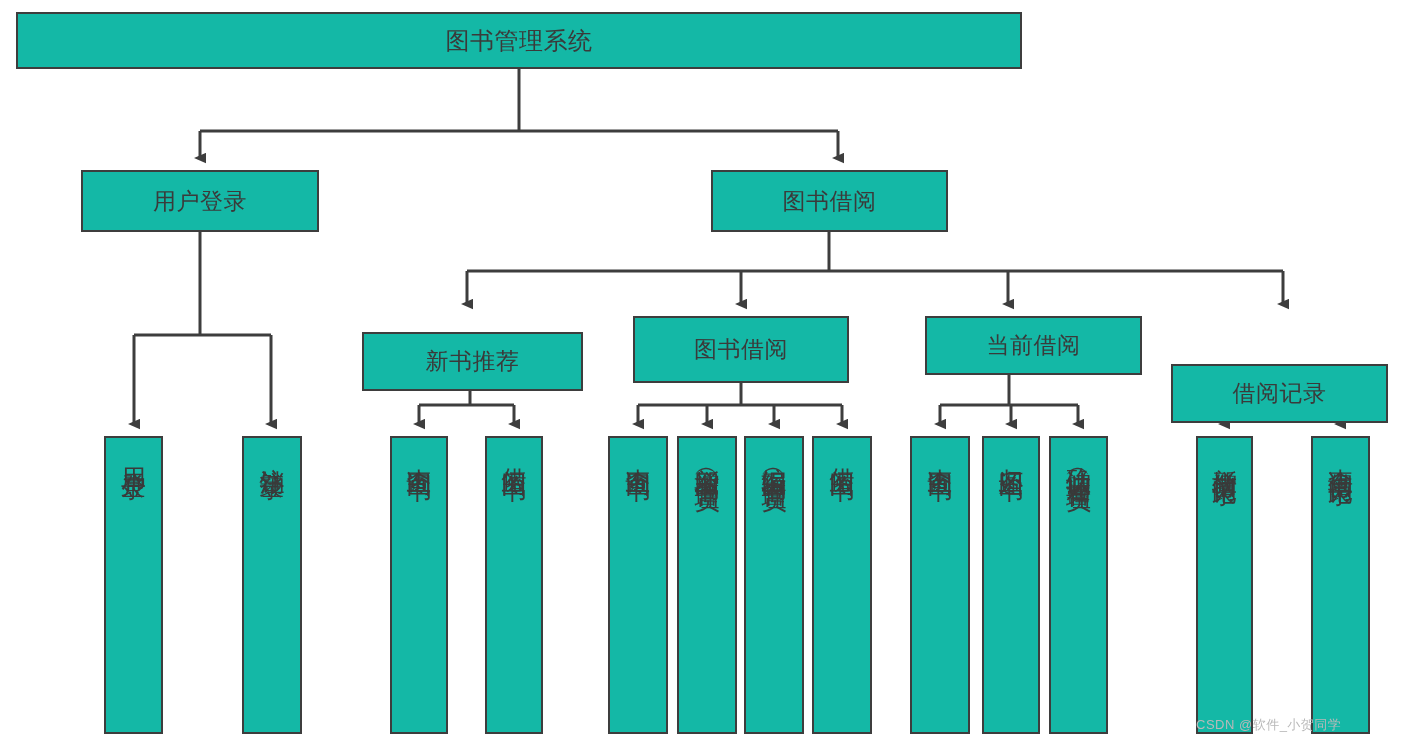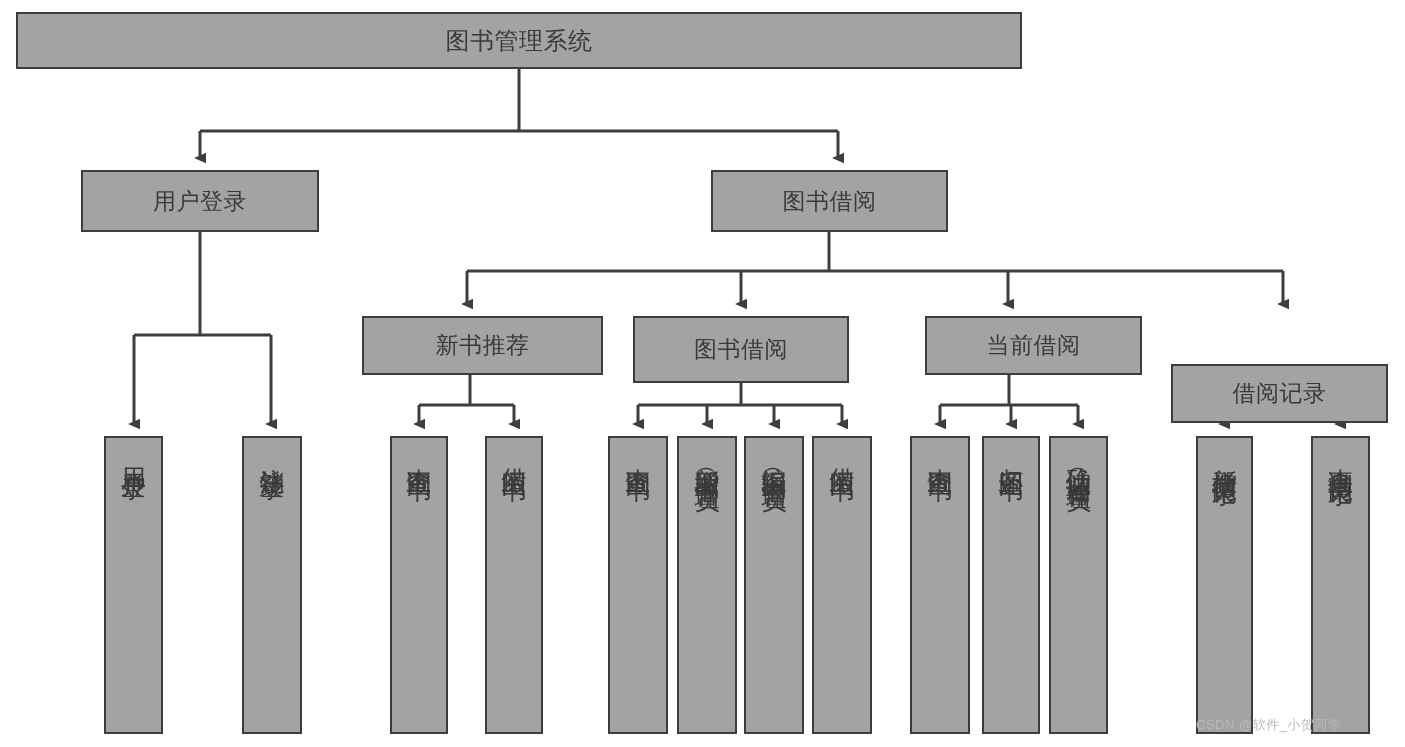--- a/index.html
+++ b/index.html
@@ -6,21 +6,21 @@
   body{
     width:1405px;height:747px;position:relative;overflow:hidden;
     font-family:"Liberation Sans","DejaVu Sans",sans-serif;
     color:#3a3a3a;
   }
   #canvas{position:absolute;inset:0;width:1405px;height:747px;}
   svg.edges{position:absolute;left:0;top:0;width:1405px;height:747px;pointer-events:none;}
 
   .node{
     position:absolute;
-    background:#a3a3a3;
+    background:#14b8a6;
     border:2px solid #3d3d3d;
     box-sizing:border-box;
     display:flex;align-items:center;justify-content:center;
     text-align:center;
   }
   .node .lbl{
     display:block;
     color:#3a3a3a;
     line-height:1.22;
     letter-spacing:0.5px;
@@ -107,21 +107,21 @@
     <span class="lbl">图书管理系统</span>
   </div>
 
   <div class="node h" style="left:81px;top:170px;width:238px;height:62px;">
     <span class="lbl">用户登录</span>
   </div>
   <div class="node h" style="left:711px;top:170px;width:237px;height:62px;">
     <span class="lbl">图书借阅</span>
   </div>
 
-  <div class="node h" style="left:362px;top:316px;width:241px;height:59px;">
+  <div class="node h" style="left:362px;top:332px;width:221px;height:59px;">
     <span class="lbl">新书推荐</span>
   </div>
   <div class="node h" style="left:633px;top:316px;width:216px;height:67px;">
     <span class="lbl">图书借阅</span>
   </div>
   <div class="node h" style="left:901px;top:316px;width:217px;height:59px;margin-left:24px;">
     <span class="lbl">当前借阅</span>
   </div>
   <div class="node h" style="left:1171px;top:324px;width:217px;height:59px;margin-top:40px;">
     <span class="lbl">借阅记录</span>

